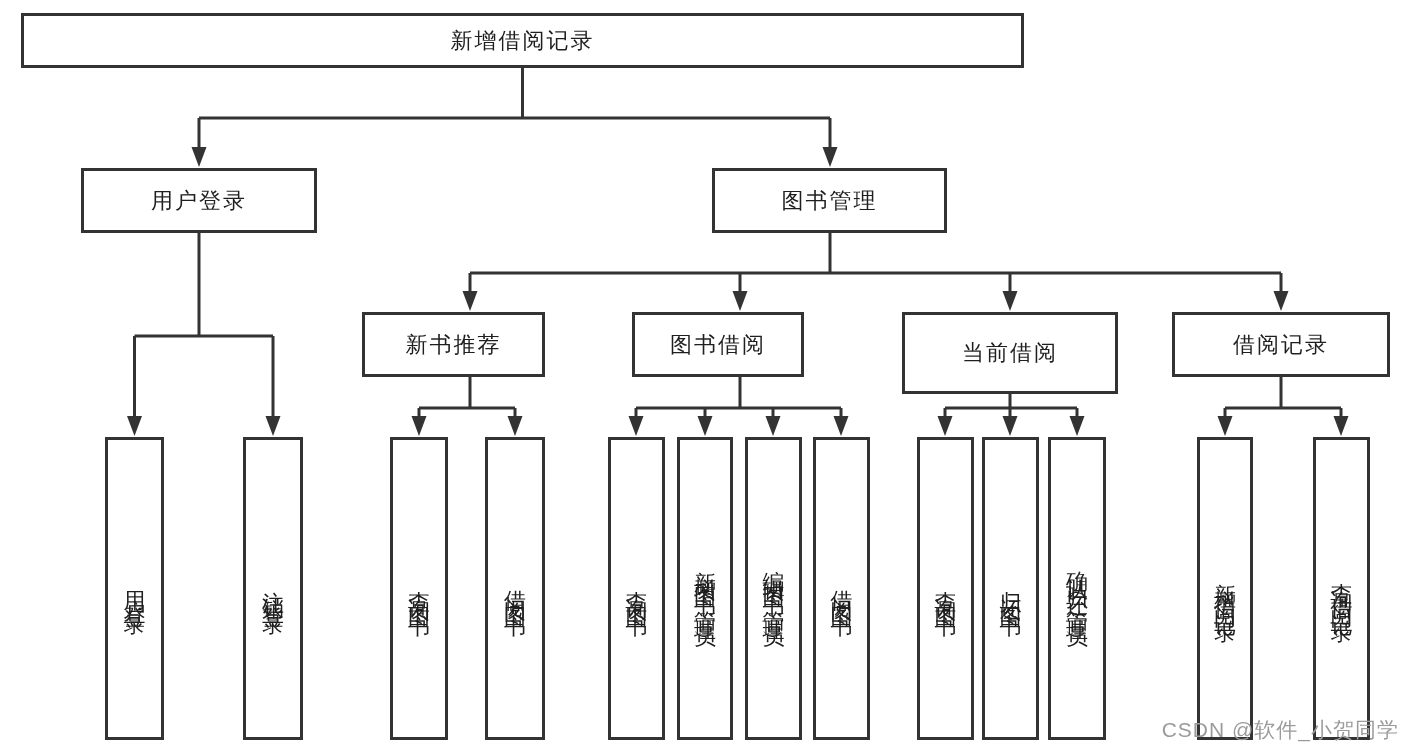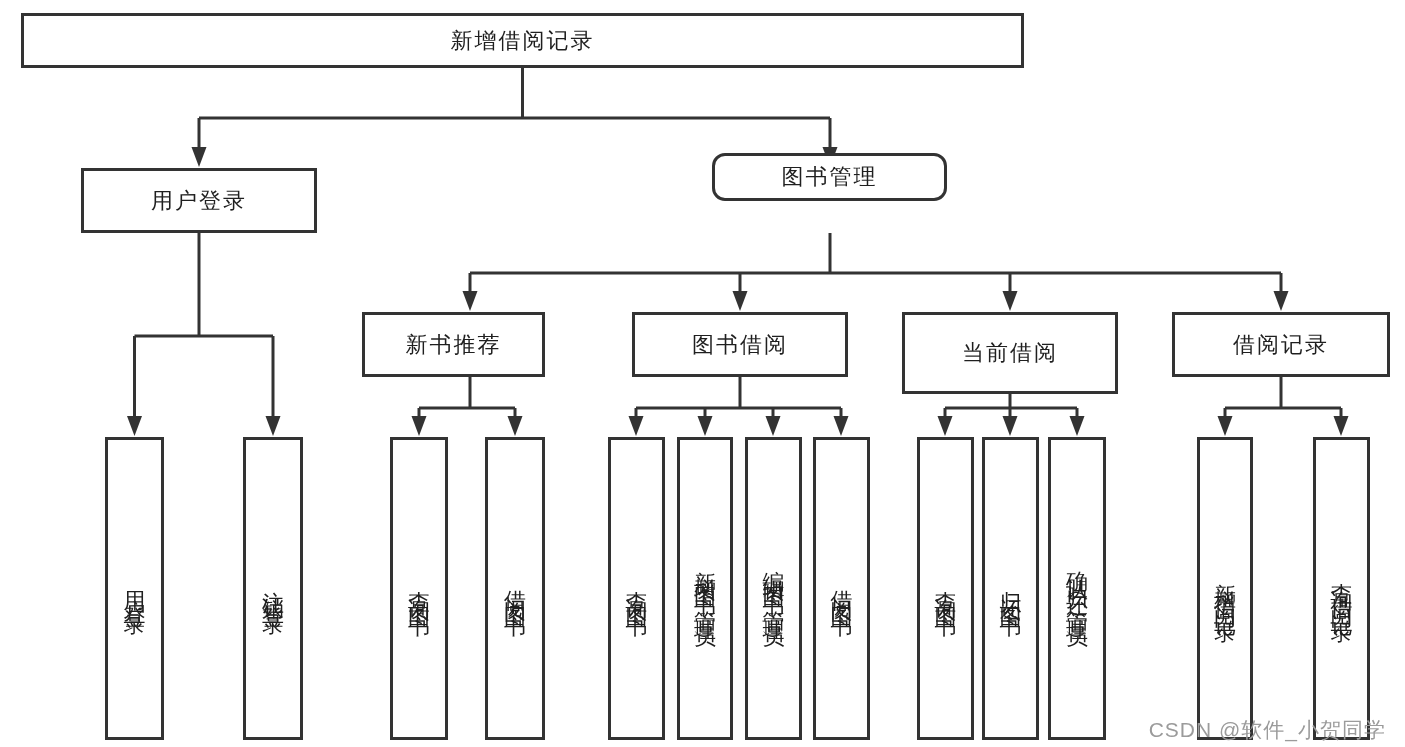--- a/index.html
+++ b/index.html
@@ -14,21 +14,21 @@
     display:flex;align-items:center;justify-content:center;
     font-size:22px;letter-spacing:2px;white-space:nowrap;z-index:2;
   }
   .vbox{
     position:absolute;box-sizing:border-box;border:3px solid #333333;background:#ffffff;
     display:flex;align-items:center;justify-content:center;
     writing-mode:vertical-rl;text-orientation:mixed;
     font-size:22px;letter-spacing:8px;line-height:1;z-index:2;
   }
   .watermark{
-    position:absolute;right:19px;bottom:3px;z-index:3;
+    position:absolute;right:6px;bottom:3px;z-index:3;
     color:#9b9b9b;font-size:21px;letter-spacing:1px;white-space:nowrap;
   }
 </style>
 </head>
 <body>
 
 <svg id="connectors" viewBox="0 0 1405 747" xmlns="http://www.w3.org/2000/svg">
   <g stroke="#333333" stroke-width="3" fill="none">
 
     <path d="M522.5 68 V118"></path>
@@ -93,24 +93,24 @@
     <polygon points="1002.5,416 1017.5,416 1010,436"></polygon>
     <polygon points="1069.5,416 1084.5,416 1077,436"></polygon>
     <polygon points="1217.5,416 1232.5,416 1225,436"></polygon>
     <polygon points="1333.5,416 1348.5,416 1341,436"></polygon>
   </g>
 </svg>
 
 <div class="box" style="left:21px;top:13px;width:1003px;height:55px;">新增借阅记录</div>
 
 <div class="box" style="left:81px;top:168px;width:236px;height:65px;">用户登录</div>
-<div class="box" style="left:712px;top:153px;width:235px;height:48px;border-radius:13px;">图书管理</div>
+<div class="box" style="left:712px;top:168px;width:235px;height:65px;">图书管理</div>
 
 <div class="box" style="left:362px;top:312px;width:183px;height:65px;">新书推荐</div>
-<div class="box" style="left:632px;top:312px;width:216px;height:65px;">图书借阅</div>
+<div class="box" style="left:632px;top:312px;width:172px;height:65px;">图书借阅</div>
 <div class="box" style="left:902px;top:312px;width:216px;height:82px;">当前借阅</div>
 <div class="box" style="left:1172px;top:312px;width:218px;height:65px;">借阅记录</div>
 
 <div class="vbox" style="left:105px;top:437px;width:59px;height:303px;">用户登录</div>
 <div class="vbox" style="left:243px;top:437px;width:60px;height:303px;">注销登录</div>
 <div class="vbox" style="left:390px;top:437px;width:58px;height:303px;">查询图书</div>
 <div class="vbox" style="left:485px;top:437px;width:60px;height:303px;">借阅图书</div>
 <div class="vbox" style="left:608px;top:437px;width:57px;height:303px;">查询图书</div>
 <div class="vbox" style="left:677px;top:437px;width:56px;height:303px;">新增图书（管理员）</div>
 <div class="vbox" style="left:745px;top:437px;width:57px;height:303px;">编辑图书（管理员）</div>

